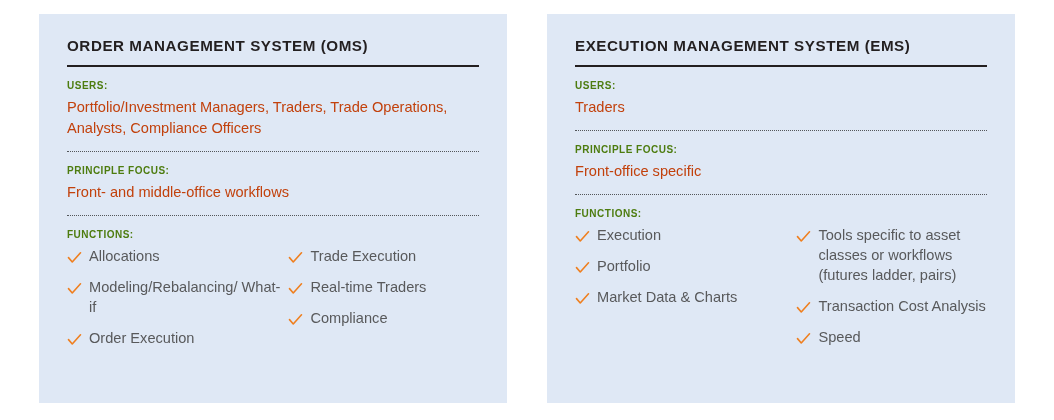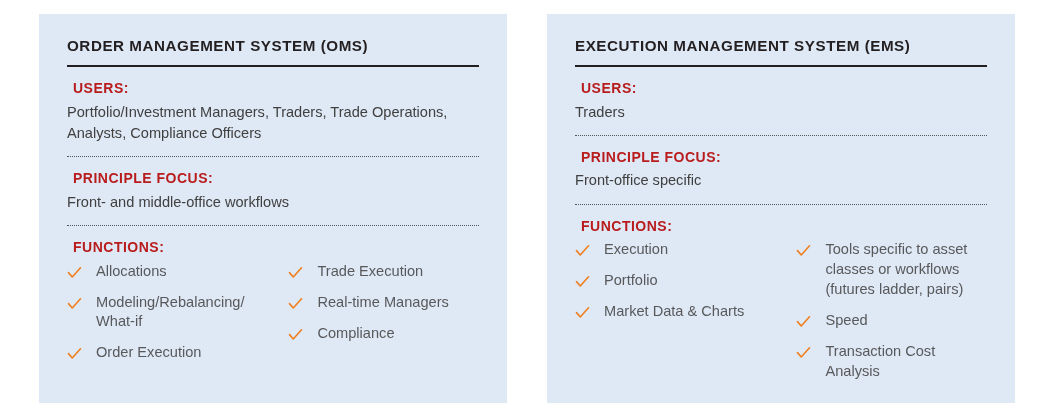--- a/index.html
+++ b/index.html
@@ -48,34 +48,33 @@
     margin-top: 10px;
     border-top: 2.4px solid #231f20;
     width: 100%;
   }
 
   .section {
     margin-top: 13px;
   }
 
   .section-label {
-    font-size: 14px;
+    font-size: 10px;
     font-weight: bold;
     letter-spacing: 0.5px;
-    color: #b91c1c;
+    color: #4d7c0f;
     text-transform: uppercase;
     line-height: 1.2;
-    margin-left: 6px;
   }
 
   .section-body {
     margin-top: 5px;
     font-size: 14.6px;
     font-weight: 300;
-    color: #404040;
+    color: #c2410c;
     line-height: 1.45;
   }
 
   .dotted-rule {
     margin-top: 12px;
     border-top: 1.6px dotted #53565a;
     width: 100%;
     height: 0;
   }
 
@@ -87,21 +86,21 @@
 
   .func-col {
     box-sizing: border-box;
   }
   .func-col.col-a { width: 232px; padding-right: 8px; }
   .func-col.col-b { width: 200px; }
 
   .func-item {
     display: flex;
     align-items: flex-start;
-    gap: 14px;
+    gap: 7px;
     margin-bottom: 11px;
   }
 
   .check-icon {
     flex: 0 0 auto;
     width: 15px;
     height: 18px;
     margin-top: 2px;
     display: block;
   }
@@ -165,21 +164,21 @@
           <div class="func-item">
             <svg class="check-icon" viewBox="0 0 16 16">
                 <path d="M1.6 7.6 L5.6 12.2 L14.4 2.4" fill="none" stroke="#ef7f1f" stroke-width="1.7" stroke-linecap="round" stroke-linejoin="round"></path>
               </svg>
             <span class="func-text">Trade Execution</span>
           </div>
           <div class="func-item">
             <svg class="check-icon" viewBox="0 0 16 16">
                 <path d="M1.6 7.6 L5.6 12.2 L14.4 2.4" fill="none" stroke="#ef7f1f" stroke-width="1.7" stroke-linecap="round" stroke-linejoin="round"></path>
               </svg>
-            <span class="func-text">Real-time Managers</span>
+            <span class="func-text">Real-time Traders</span>
           </div>
           <div class="func-item">
             <svg class="check-icon" viewBox="0 0 16 16">
                 <path d="M1.6 7.6 L5.6 12.2 L14.4 2.4" fill="none" stroke="#ef7f1f" stroke-width="1.7" stroke-linecap="round" stroke-linejoin="round"></path>
               </svg>
             <span class="func-text">Compliance</span>
           </div>
         </div>
 
       </div>
@@ -233,27 +232,27 @@
           <div class="func-item">
             <svg class="check-icon" viewBox="0 0 16 16">
                 <path d="M1.6 7.6 L5.6 12.2 L14.4 2.4" fill="none" stroke="#ef7f1f" stroke-width="1.7" stroke-linecap="round" stroke-linejoin="round"></path>
               </svg>
             <span class="func-text">Tools specific to asset classes or workflows (futures ladder, pairs)</span>
           </div>
           <div class="func-item">
             <svg class="check-icon" viewBox="0 0 16 16">
                 <path d="M1.6 7.6 L5.6 12.2 L14.4 2.4" fill="none" stroke="#ef7f1f" stroke-width="1.7" stroke-linecap="round" stroke-linejoin="round"></path>
               </svg>
+            <span class="func-text">Transaction Cost Analysis</span>
+          </div>
+          <div class="func-item">
+            <svg class="check-icon" viewBox="0 0 16 16">
+                <path d="M1.6 7.6 L5.6 12.2 L14.4 2.4" fill="none" stroke="#ef7f1f" stroke-width="1.7" stroke-linecap="round" stroke-linejoin="round"></path>
+              </svg>
             <span class="func-text">Speed</span>
           </div>
-          <div class="func-item">
-            <svg class="check-icon" viewBox="0 0 16 16">
-                <path d="M1.6 7.6 L5.6 12.2 L14.4 2.4" fill="none" stroke="#ef7f1f" stroke-width="1.7" stroke-linecap="round" stroke-linejoin="round"></path>
-              </svg>
-            <span class="func-text">Transaction Cost Analysis</span>
-          </div>
         </div>
 
       </div>
     </div>
   </section>
 
 </div>
 
 </body></html>

